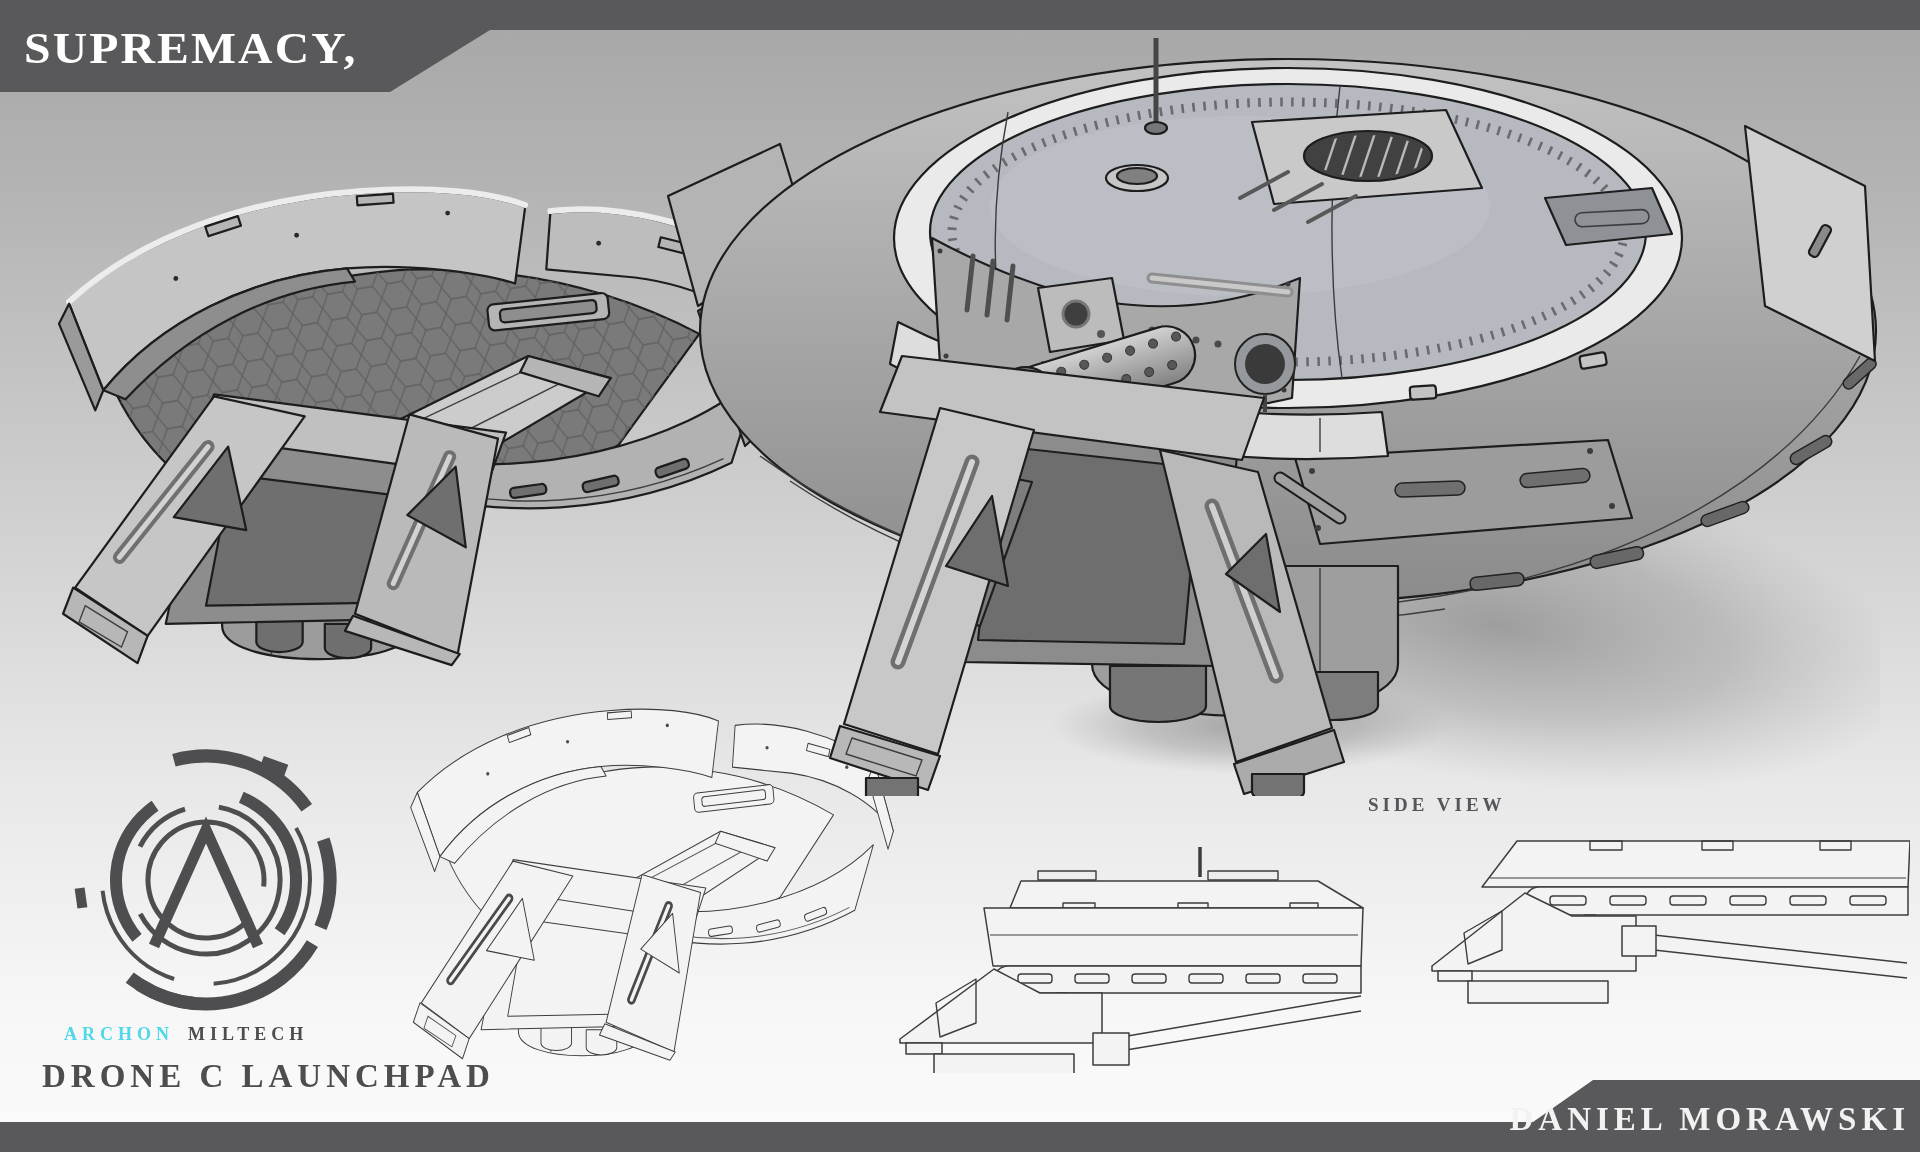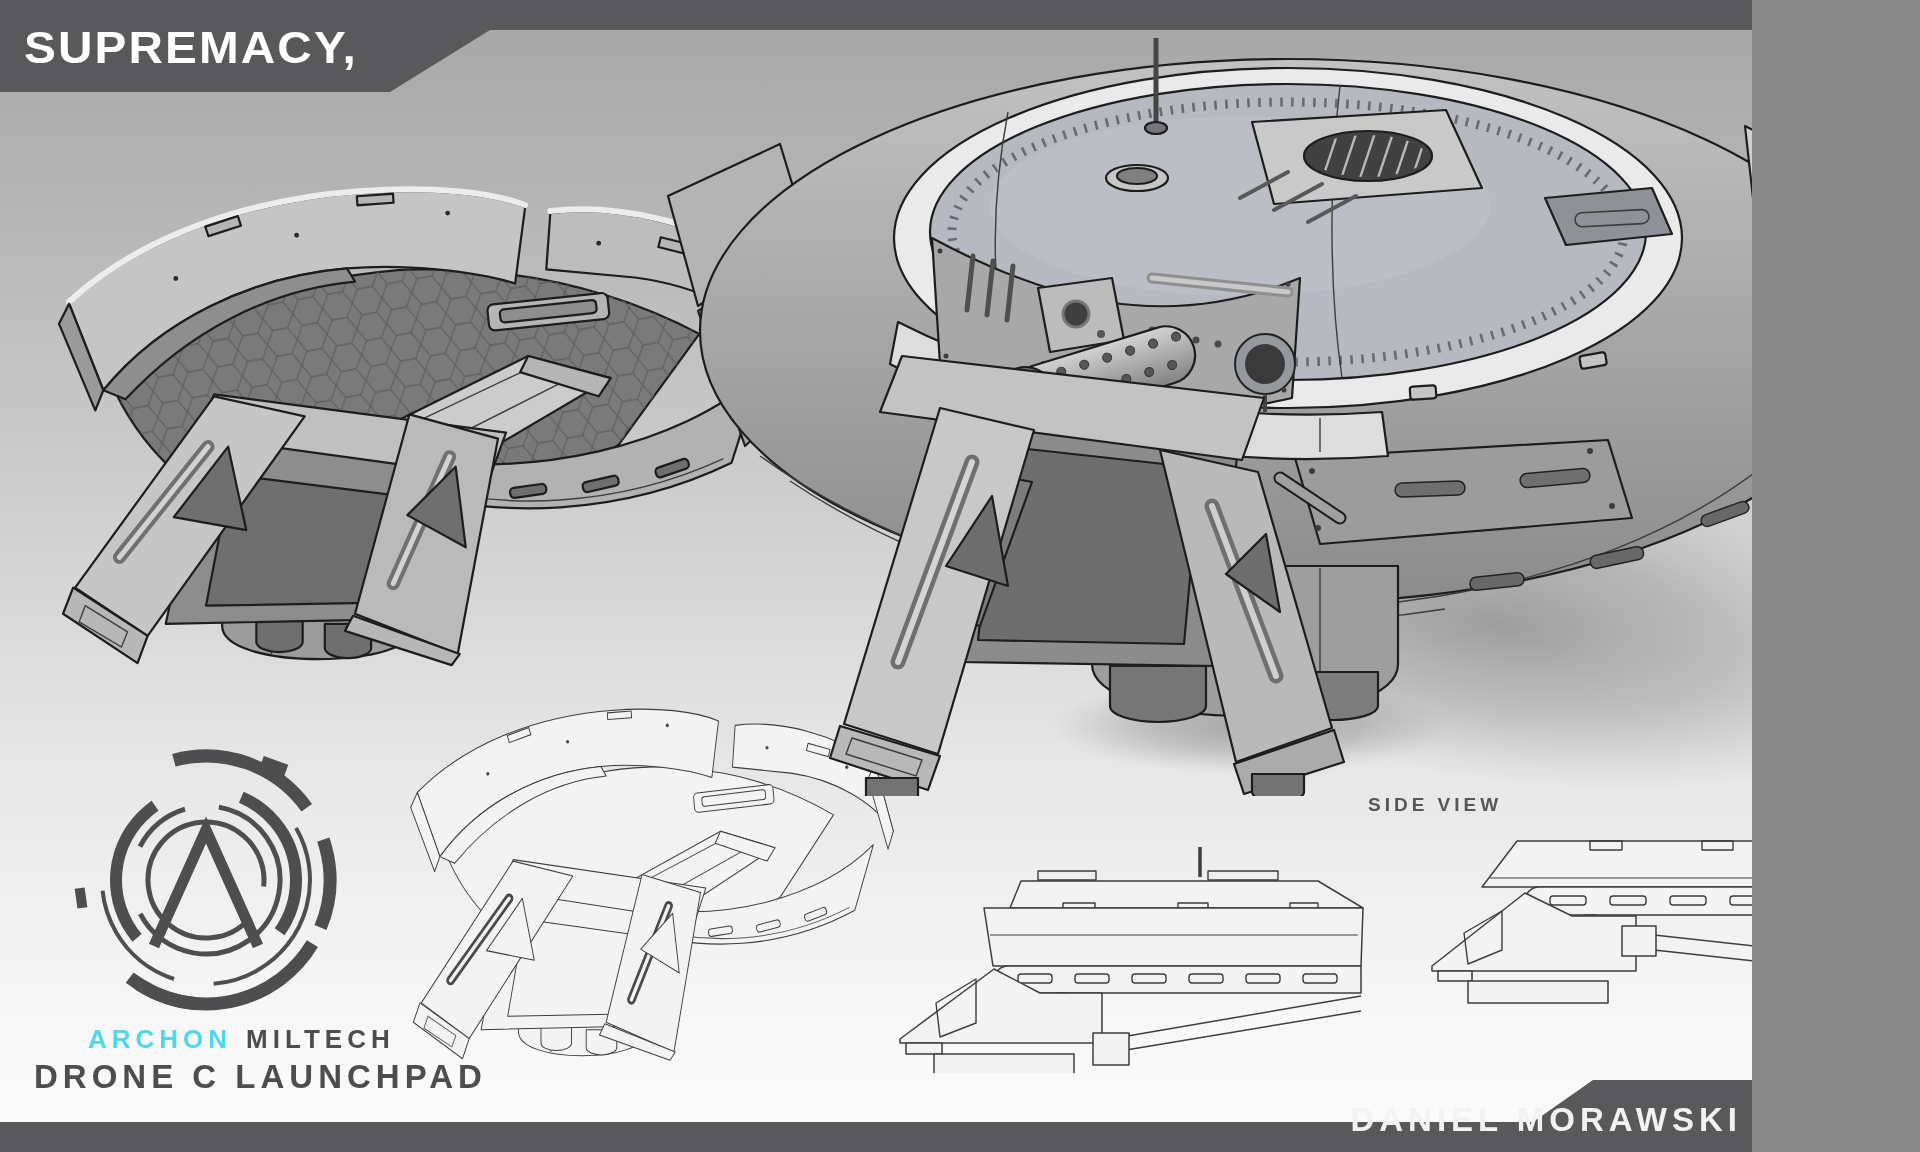--- a/index.html
+++ b/index.html
@@ -1,43 +1,43 @@
 <!DOCTYPE html>
 <html><head>
 <meta charset="utf-8">
 <style>
   html,body{margin:0;padding:0;background:#888;}
   .stage{
-    position:relative;width:1752px;height:1152px;overflow:hidden;
-    font-family:Liberation Sans, sans-serif;
+    position:relative;width:1920px;height:1152px;overflow:hidden;
+    font-family:Liberation Serif, serif;
     background:linear-gradient(180deg,#a6a6a6 0%,#b5b5b5 18%,#cdcdcd 42%,#e8e8e8 68%,#f7f7f7 88%,#fbfbfb 100%);
   }
   .abs{position:absolute;}
   svg{display:block;}
 
   
   .logo-text{
     left:24px;top:22px;
     font-size:45px;font-weight:700;color:#ffffff;
     letter-spacing:2px;transform:scaleX(1.06);transform-origin:left top;
     white-space:nowrap;
   }
   .artist-text{
     right:10px;top:1101px;
     font-size:33px;font-weight:700;color:#f2f2f2;
     letter-spacing:5px;white-space:nowrap;
   }
   
   .brand-line{
-    left:88px;top:1024px;font-size:26px;font-weight:700;
+    left:64px;top:1024px;font-size:18px;font-weight:700;
     letter-spacing:5px;white-space:nowrap;color:#4d4d4f;
   }
   .brand-line .primary{color:var(--accent,#4ed8e8);margin-right:14px;}
   .product-title{
-    left:34px;top:1058px;font-size:33px;font-weight:700;
+    left:42px;top:1058px;font-size:33px;font-weight:700;
     letter-spacing:5px;white-space:nowrap;color:#4d4d4f;
   }
   .side-view-label{
     left:1330px;top:794px;font-size:19px;font-weight:700;
     letter-spacing:4px;color:#56565a;white-space:nowrap;margin-left:38px;
   }
 
   
   #padModel *{vector-effect:none;}
   #padModel .shp{stroke:var(--ln,#1d1d1d);stroke-width:var(--sw,2.2);stroke-linejoin:round;}

